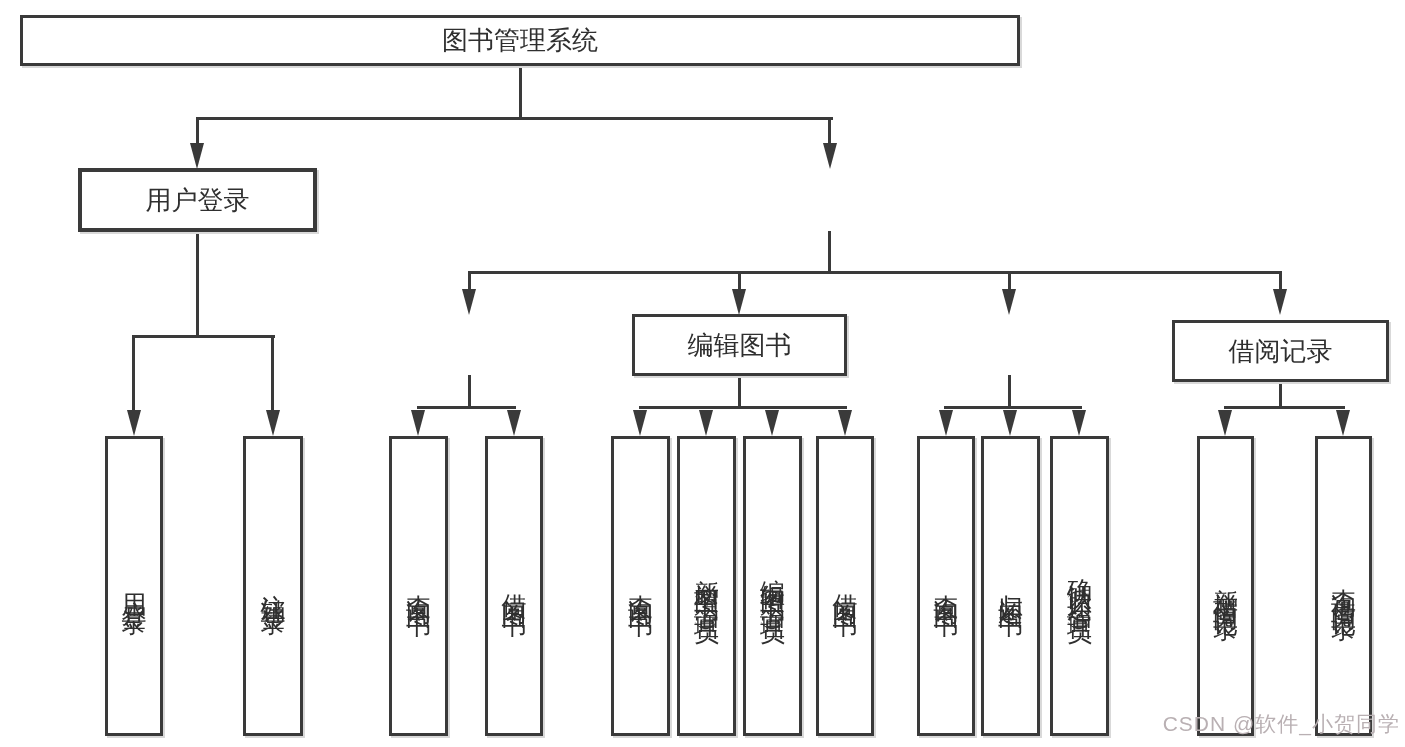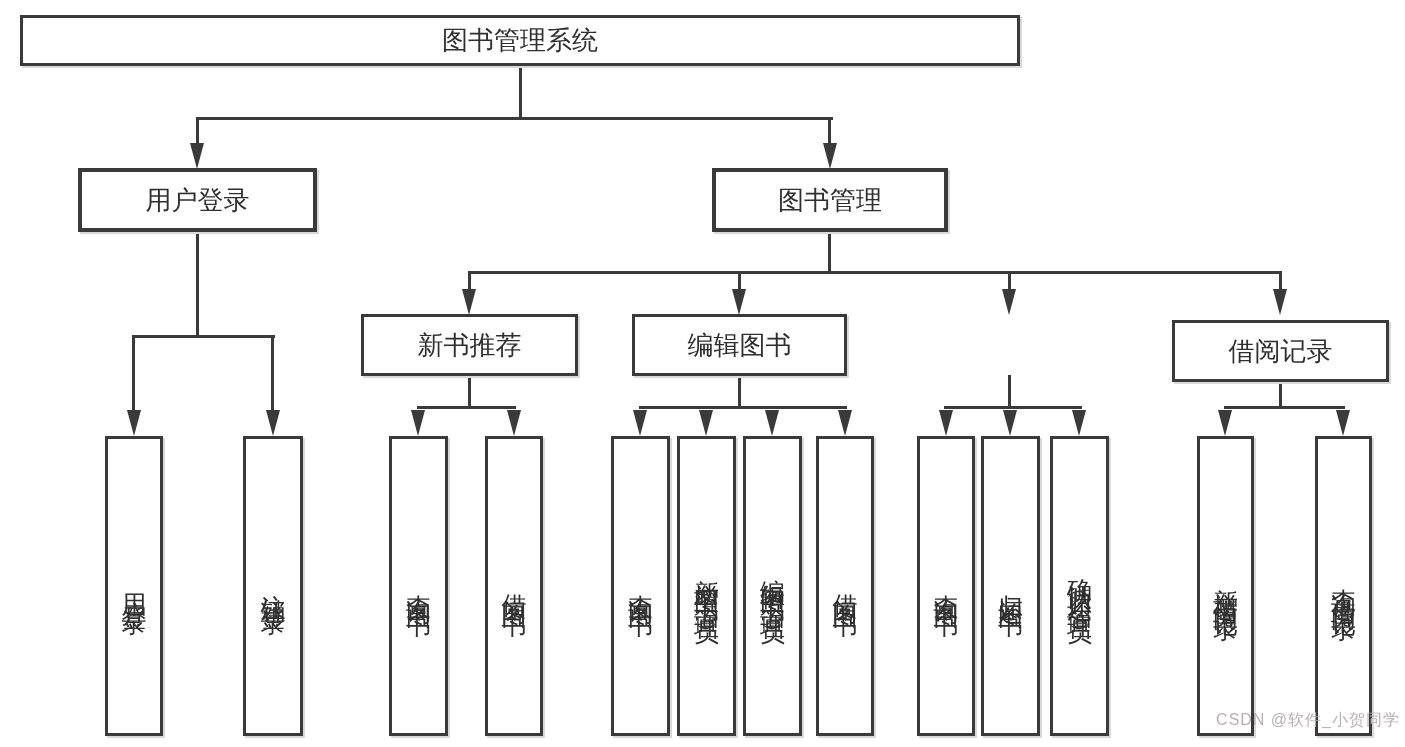--- a/index.html
+++ b/index.html
@@ -22,21 +22,21 @@
     letter-spacing:6px; line-height:1;
   }
   .line { position:absolute; background:var(--line-color,#3a3a3a); }
   .arrow {
     position:absolute; width:0; height:0;
     border-left:7px solid transparent; border-right:7px solid transparent;
     border-top:26px solid var(--line-color,#3a3a3a);
   }
   .watermark {
     position:absolute; right:5px; top:710px; z-index:5;
-    font-size:16px; letter-spacing:1px;
+    font-size:21px; letter-spacing:1px;
     color:var(--watermark-color,#b9b0b3);
   }
 </style>
 </head>
 <body>
 
 <div class="canvas">
 
   <div class="line" style="left:519px;top:64px;width:3px;height:56px;"></div>
   <div class="line" style="left:196px;top:117px;width:637px;height:3px;"></div>
@@ -86,27 +86,21 @@
   <div class="arrow" style="left:1218px;top:410px;"></div>
   <div class="arrow" style="left:1336px;top:410px;"></div>
 
   <div class="node" style="left:20px;top:15px;width:1000px;height:51px;">
     <span>图书管理系统</span>
   </div>
 
   <div class="node l2" style="left:78px;top:168px;width:239px;height:64px;">
     <span>用户登录</span>
   </div>
-  <div class="node l2" style="left:712px;top:168px;width:236px;height:64px;">
-    <span>图书管理</span>
-  </div>
 
-  <div class="node" style="left:361px;top:314px;width:217px;height:62px;">
-    <span>新书推荐</span>
-  </div>
   <div class="node" style="left:632px;top:314px;width:215px;height:62px;">
     <span>编辑图书</span>
   </div>
   <div class="node" style="left:1172px;top:320px;width:217px;height:62px;">
     <span>借阅记录</span>
   </div>
 
   <div class="node leaf" style="left:105px;top:436px;width:58px;height:300px;">
     <span class="vtext">用户登录</span>
   </div>

